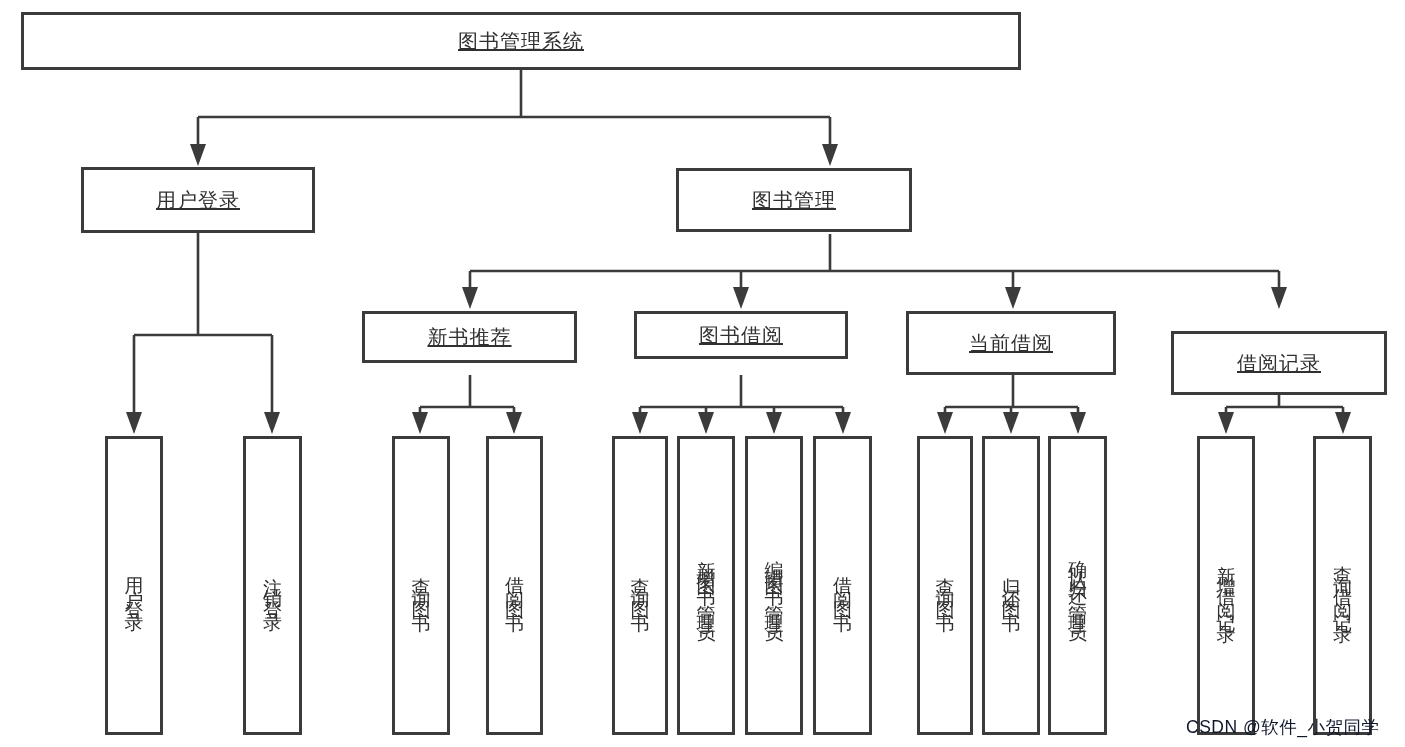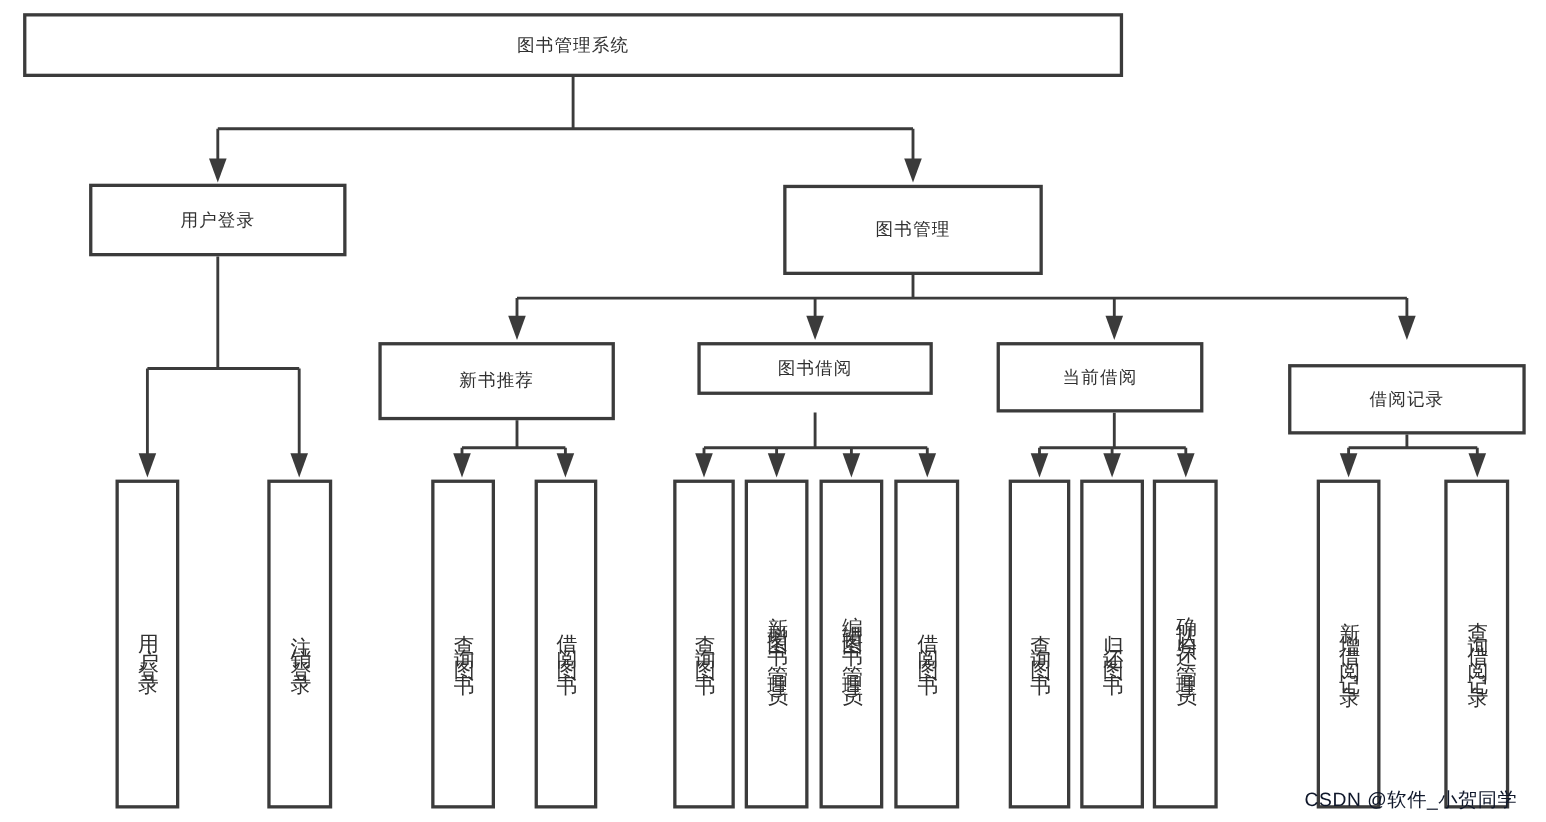--- a/index.html
+++ b/index.html
@@ -27,24 +27,25 @@
     position: absolute;
     box-sizing: border-box;
     background: #ffffff;
     border: 3px solid #3b3b3b;
     display: flex;
     align-items: center;
     justify-content: center;
     color: #303030;
   }
   .h-label {
-    font-size: 16px;
+    font-size: 20px;
     letter-spacing: 1px;
     white-space: nowrap;
     color: #303030;
+    text-decoration: underline;
   }
   .v-label {
     writing-mode: vertical-rl;
     text-orientation: mixed;
     font-size: 19px;
     letter-spacing: 12px;
     white-space: nowrap;
     color: #303030;
   }
   .watermark {
@@ -103,31 +104,31 @@
     </g>
   </svg>
 
   <div class="node" style="left:21px; top:12px; width:1000px; height:58px;">
     <span class="h-label">图书管理系统</span>
   </div>
 
   <div class="node" style="left:81px; top:167px; width:234px; height:66px;">
     <span class="h-label">用户登录</span>
   </div>
-  <div class="node" style="left:712px; top:168px; width:236px; height:82px;">
+  <div class="node" style="left:676px; top:168px; width:236px; height:64px;">
     <span class="h-label">图书管理</span>
   </div>
 
-  <div class="node" style="left:344px; top:311px; width:215px; height:71px;">
+  <div class="node" style="left:362px; top:311px; width:215px; height:52px;">
     <span class="h-label">新书推荐</span>
   </div>
   <div class="node" style="left:634px; top:311px; width:214px; height:48px;">
     <span class="h-label">图书借阅</span>
   </div>
-  <div class="node" style="left:906px; top:311px; width:188px; height:64px;">
+  <div class="node" style="left:906px; top:311px; width:210px; height:64px;">
     <span class="h-label">当前借阅</span>
   </div>
   <div class="node" style="left:1171px; top:311px; width:216px; height:64px;margin-top:20px;">
     <span class="h-label">借阅记录</span>
   </div>
 
   <div class="node" style="left:105px; top:436px; width:58px; height:299px;">
     <span class="v-label">用户登录</span>
   </div>
   <div class="node" style="left:243px; top:436px; width:59px; height:299px;">

